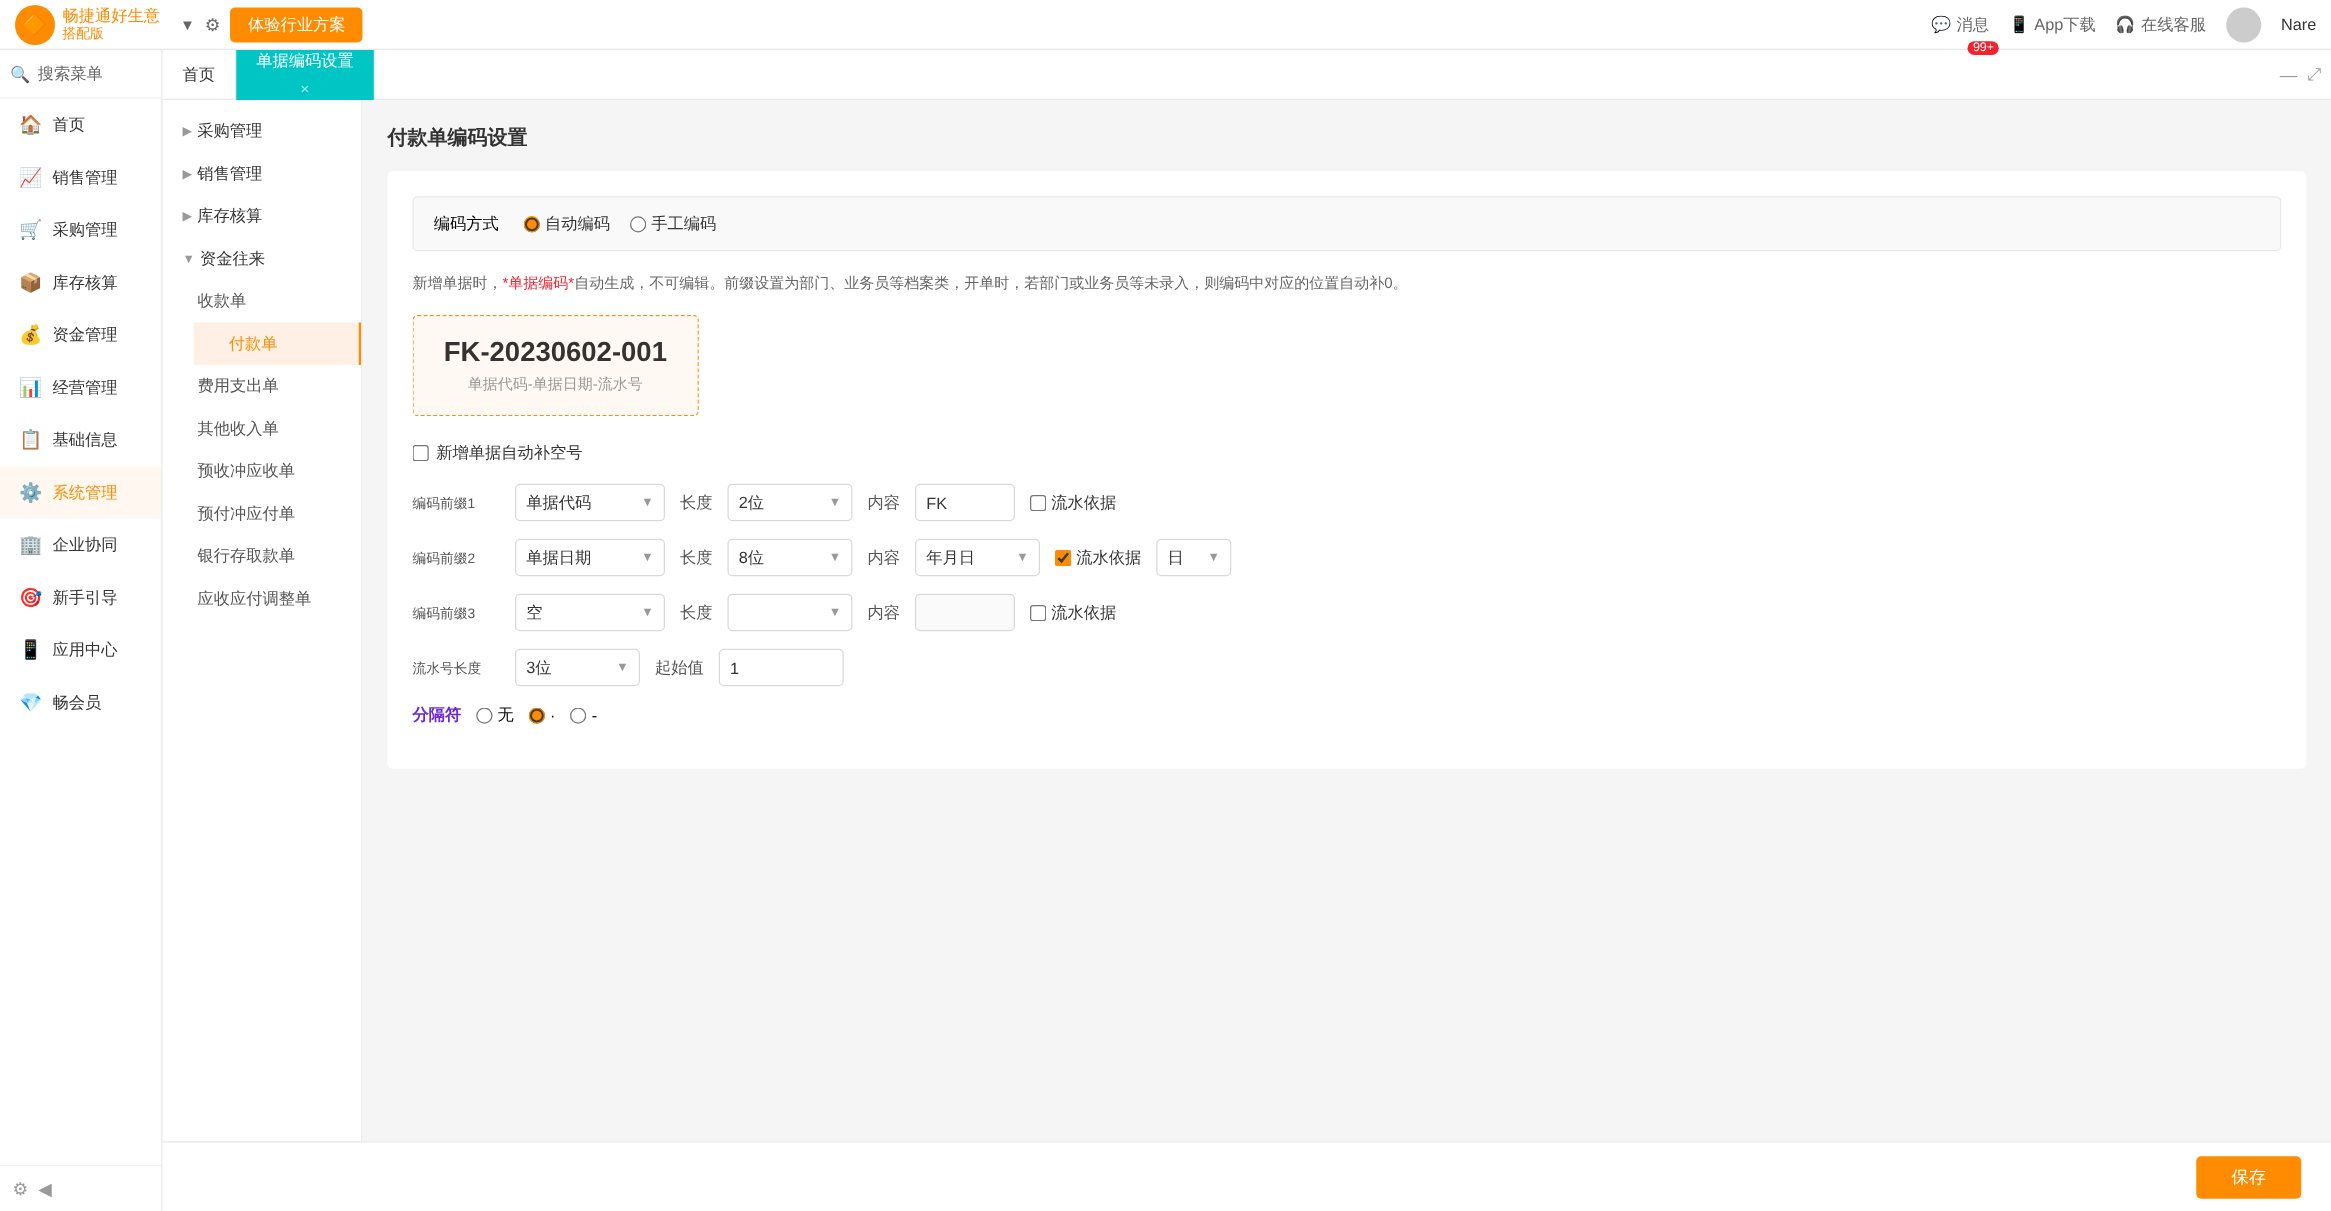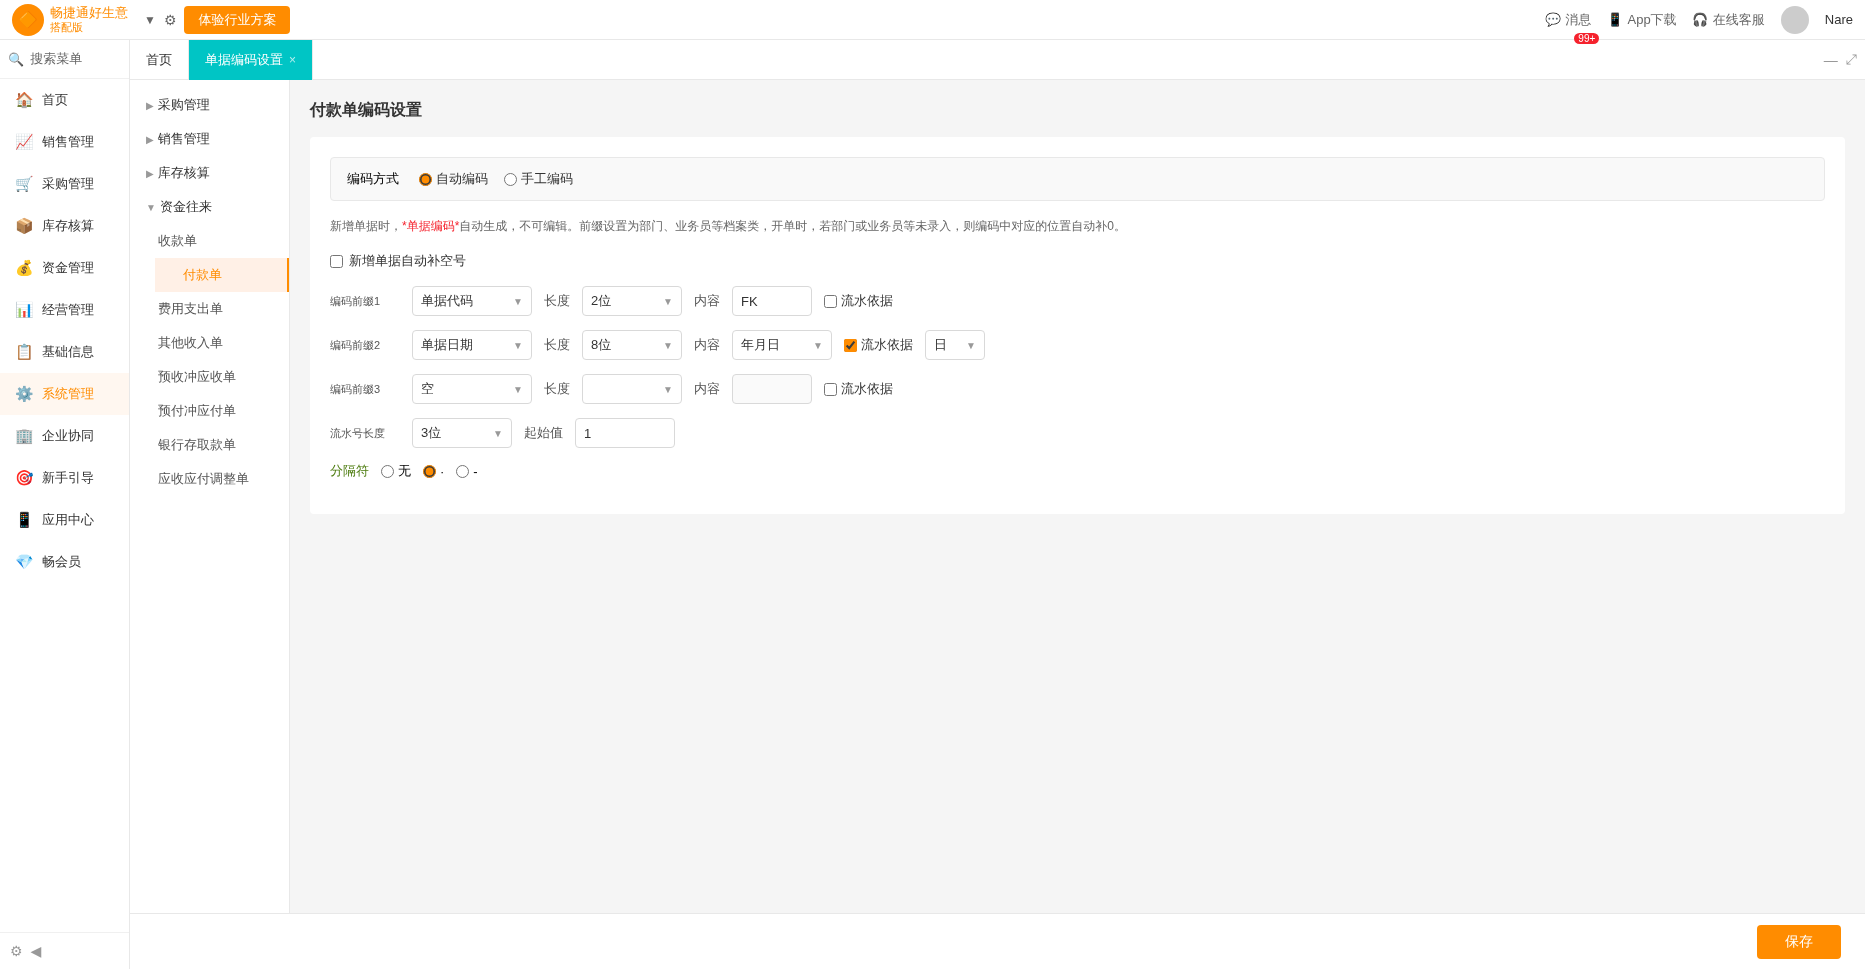--- a/index.html
+++ b/index.html
@@ -27,21 +27,21 @@
     .sidebar-search { padding: 10px 8px; display: flex; align-items: center; gap: 6px; border-bottom: 1px solid #f0f0f0; cursor: pointer; color: #666; font-size: 13px; }
     .sidebar-item { padding: 12px 16px; display: flex; align-items: center; gap: 8px; cursor: pointer; color: #333; font-size: 13px; transition: background 0.2s; }
     .sidebar-item.active { color: #ff8c00; background: #fff7f0; }
     .sidebar-item-icon { width: 18px; height: 18px; display: flex; align-items: center; justify-content: center; font-size: 15px; }
     .sidebar-bottom { margin-top: auto; padding: 10px; display: flex; gap: 8px; border-top: 1px solid #f0f0f0; }
     .sidebar-bottom-btn { color: #999; cursor: pointer; font-size: 14px; }
 
     
     .tab-bar { height: 40px; background: #fff; border-bottom: 1px solid #e8e8e8; display: flex; align-items: center; flex-shrink: 0; }
     .tab { height: 40px; padding: 0 16px; display: flex; align-items: center; gap: 6px; cursor: pointer; border-right: 1px solid #e8e8e8; font-size: 13px; color: #333; }
-    .tab.active { background: #00c5c5; color: white; }
+    .tab.active { background: #00c5c5; color: white; flex-direction: column; }
     .tab-close { font-size: 12px; opacity: 0.7; cursor: pointer; }
     .tab-bar-right { margin-left: auto; display: flex; align-items: center; padding-right: 8px; gap: 8px; }
     .tab-bar-icon { color: #999; cursor: pointer; font-size: 14px; }
 
     
     .content-area { flex: 1; display: flex; overflow: hidden; }
 
     
     .sub-sidebar { width: 160px; background: #fff; border-right: 1px solid #e8e8e8; overflow-y: auto; flex-shrink: 0; padding: 8px 0; }
     .sub-sidebar-group { padding: 0; }
@@ -81,21 +81,21 @@
     .form-select-md { width: 120px; }
     .form-input { height: 30px; border: 1px solid #d9d9d9; border-radius: 4px; padding: 0 8px; font-size: 13px; color: #333; }
     .form-input-sm { width: 80px; }
     .content-label { color: #555; font-size: 13px; }
     .content-value { color: #333; font-size: 13px; width: 80px; height: 30px; border: 1px solid #d9d9d9; border-radius: 4px; padding: 0 8px; display: flex; align-items: center; }
     .stream-checkbox { display: flex; align-items: center; gap: 4px; font-size: 13px; color: #333; }
     .check-input { accent-color: #ff8c00; }
 
     
     .separator-row { display: flex; align-items: center; gap: 12px; margin-bottom: 14px; }
-    .sep-label { color: #4d7c0f; font-size: 13px; }
+    .sep-label { color: #6d28d9; font-size: 13px; font-weight: bold; }
     .sep-radio { display: flex; align-items: center; gap: 4px; cursor: pointer; font-size: 13px; }
 
     
     .bottom-bar { height: 56px; background: #fff; border-top: 1px solid #e8e8e8; display: flex; align-items: center; justify-content: flex-end; padding: 0 24px; flex-shrink: 0; }
     .save-btn { background: #ff8c00; color: white; border: none; border-radius: 4px; padding: 8px 28px; font-size: 14px; cursor: pointer; }
     .arrow-down { font-size: 10px; color: #999; }
   </style>
 </head>
 <body>
 
@@ -264,20 +264,24 @@
               </label>
             </div>
           </div>
 
           
           <div class="info-text">
             新增单据时，<span style="color:#f5222d;">*单据编码*</span>自动生成，不可编辑。前缀设置为部门、业务员等档案类，开单时，若部门或业务员等未录入，则编码中对应的位置自动补0。
           </div>
 
           
+          <div class="code-preview">
+            <div class="code-preview-main">FK-20230602-001</div>
+            <div class="code-preview-sub">单据代码-单据日期-流水号</div>
+          </div>
 
           
           <div class="checkbox-row">
             <input type="checkbox" class="check-input" style="">
             <span>新增单据自动补空号</span>
           </div>
 
           
           <div class="form-row">
             <span class="form-label">编码前缀1</span>

